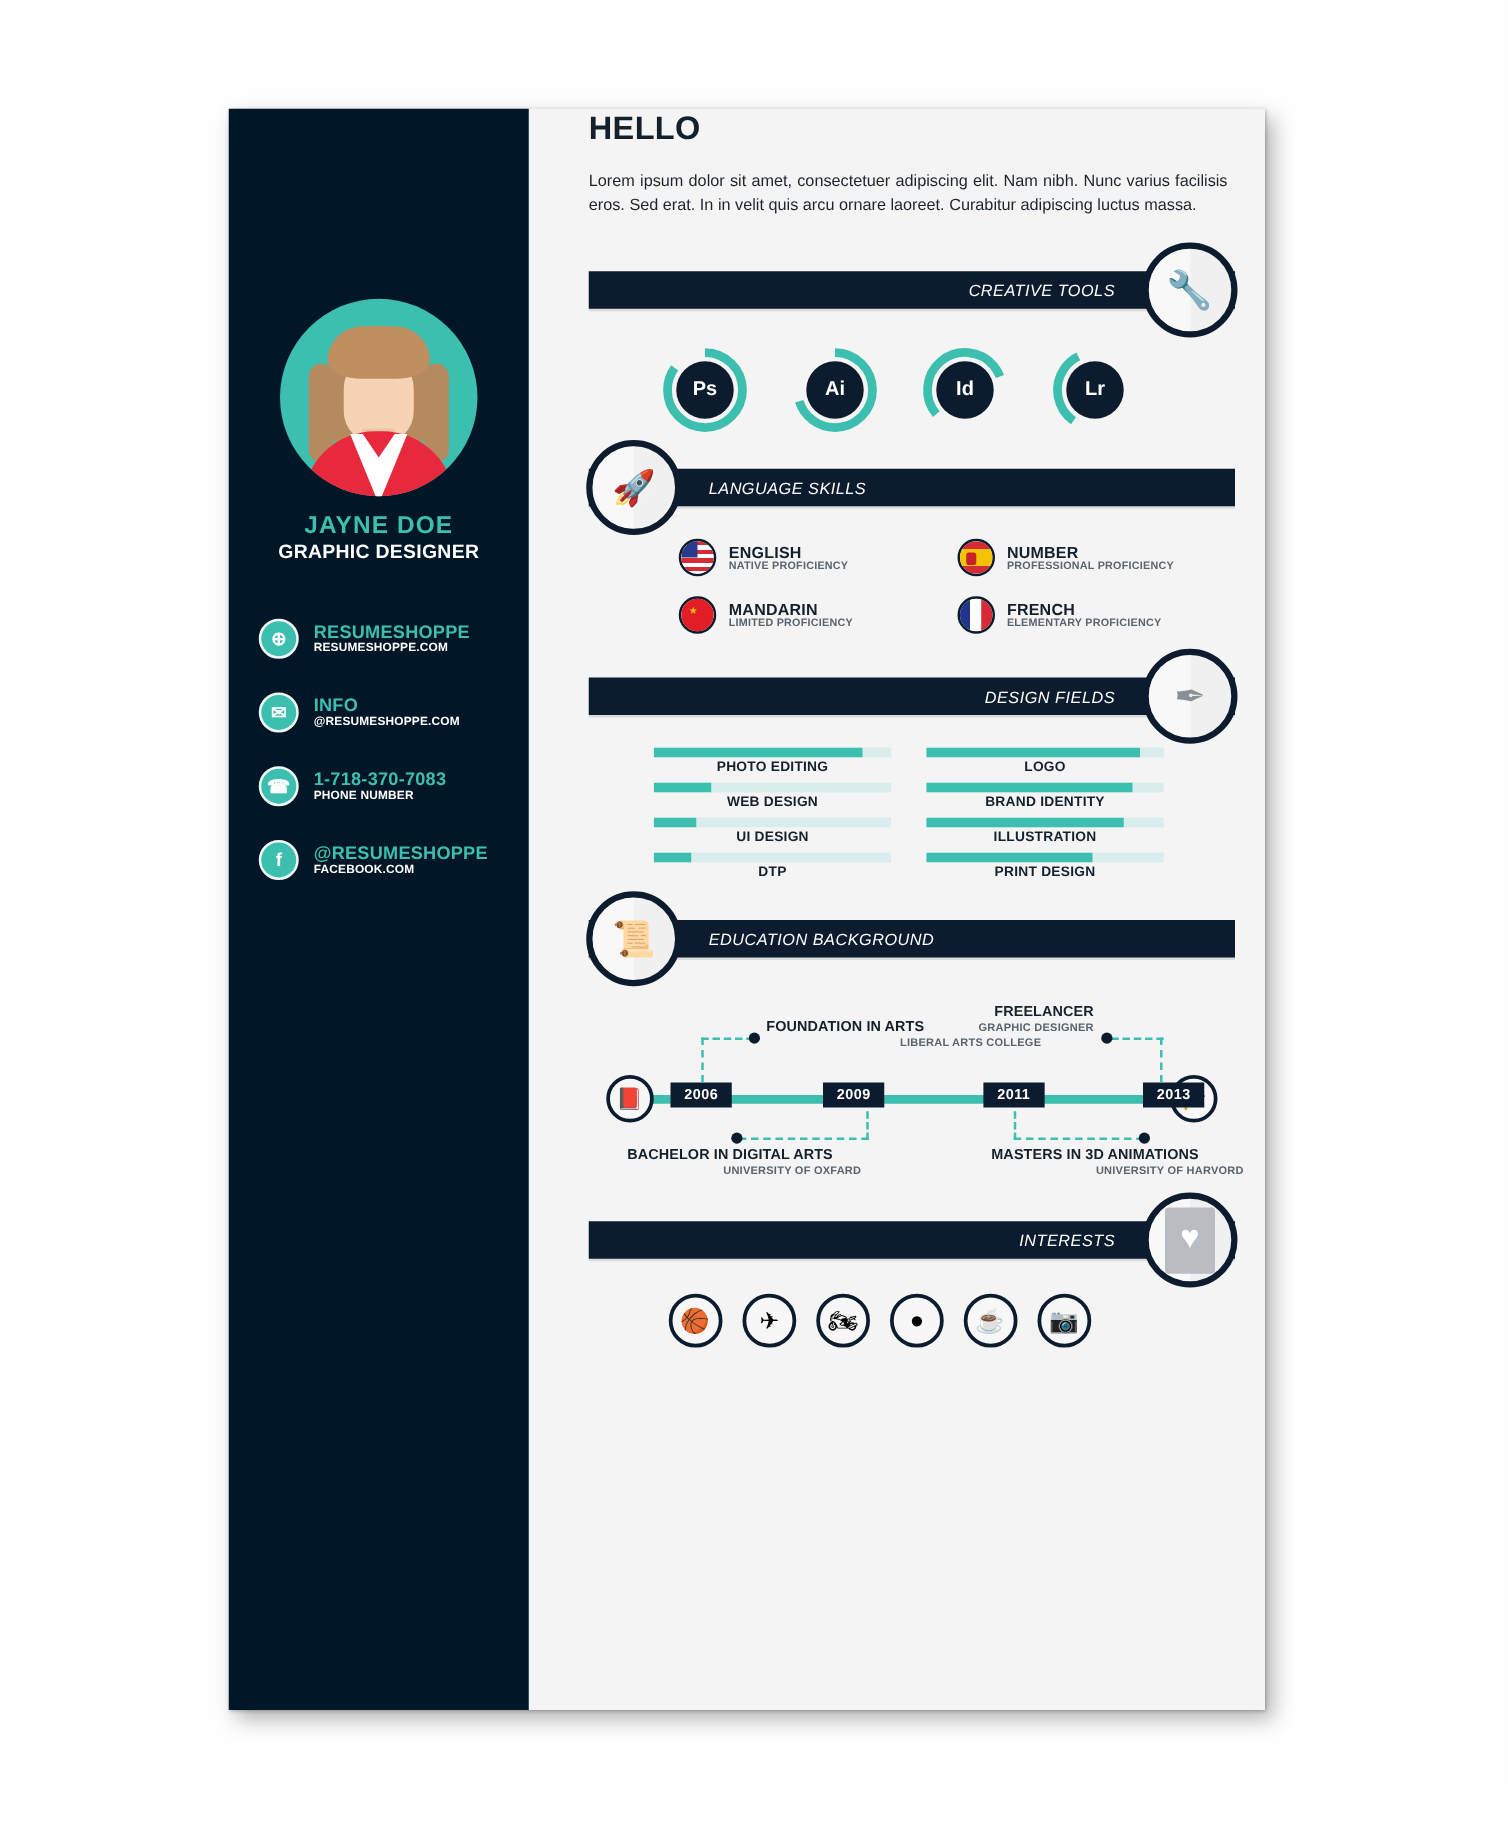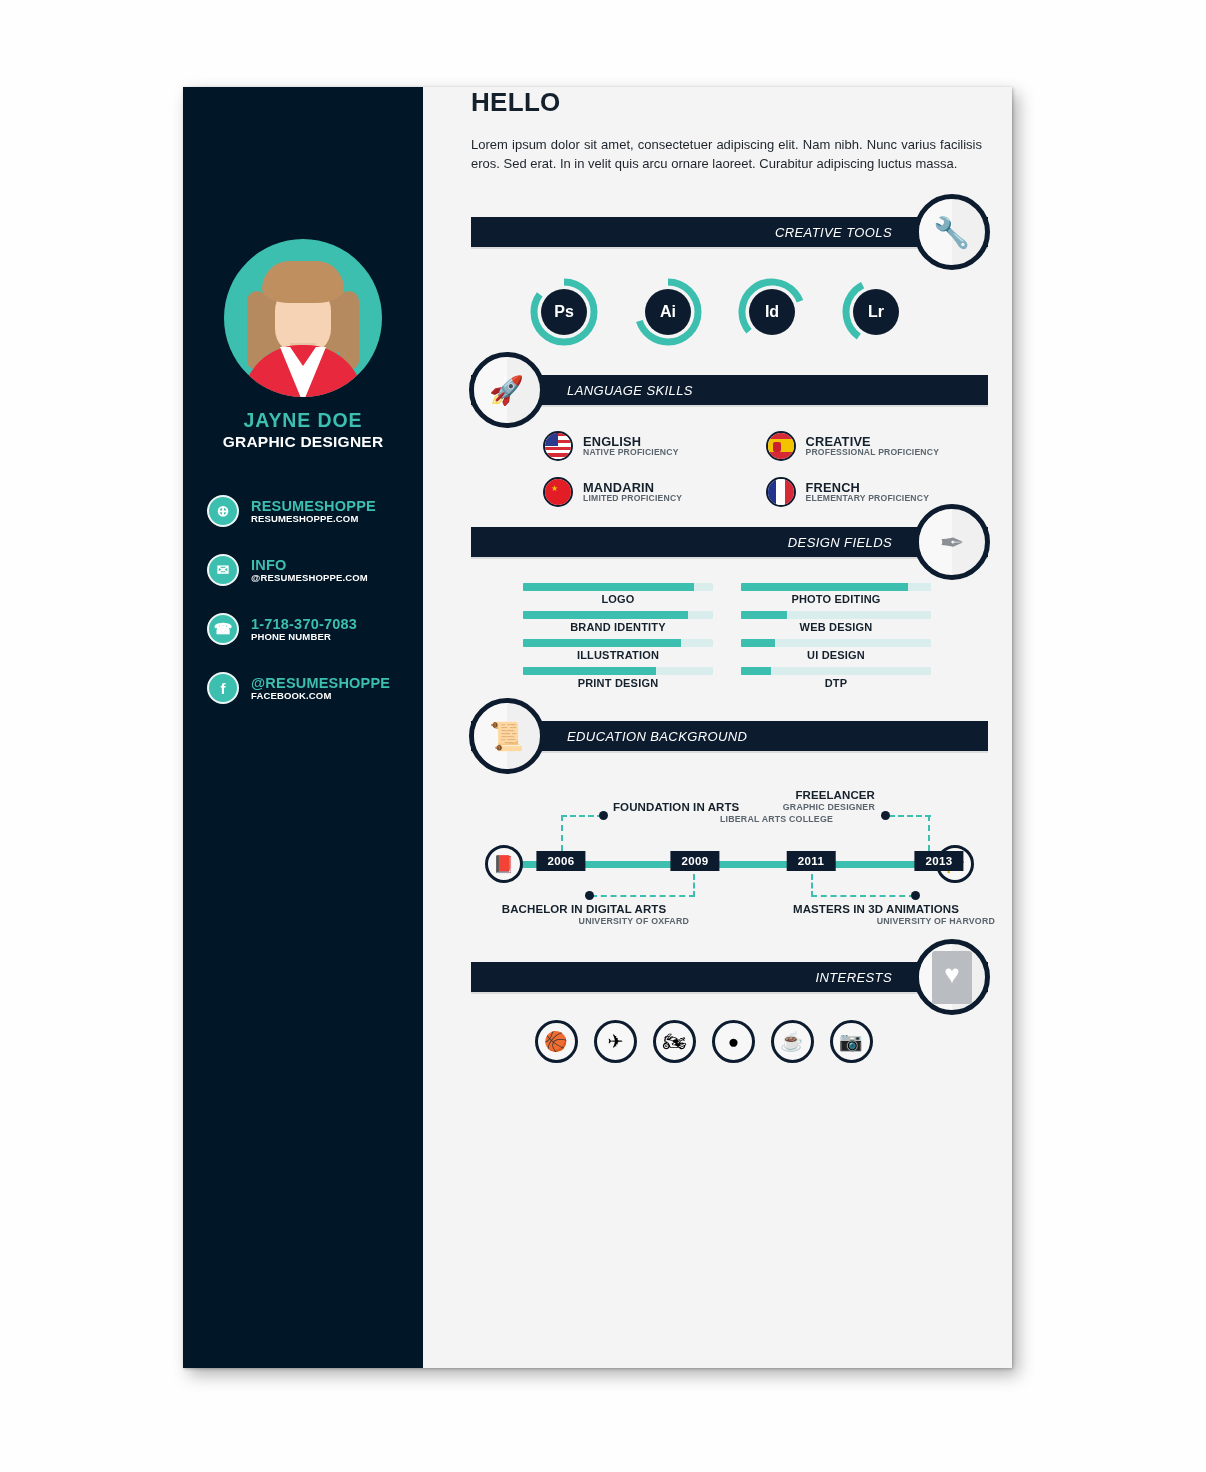--- a/index.html
+++ b/index.html
@@ -288,21 +288,21 @@
             <div class="lg-name">ENGLISH</div>
             <div class="lg-lvl">NATIVE PROFICIENCY</div>
           </div>
         </div>
         <div class="lang">
           <div class="flag">
             <span class="f-es"></span>
               <span class="f-es-crest"></span>
           </div>
           <div class="lg-txt">
-            <div class="lg-name">CREATIVE</div>
+            <div class="lg-name">NUMBER</div>
             <div class="lg-lvl">PROFESSIONAL PROFICIENCY</div>
           </div>
         </div>
         <div class="lang">
           <div class="flag">
             <span class="f-cn"></span>
               <span class="f-cn-star">★</span>
           </div>
           <div class="lg-txt">
             <div class="lg-name">MANDARIN</div>
@@ -317,34 +317,60 @@
                 <i style="background:#d42b37"></i>
               </span>
           </div>
           <div class="lg-txt">
             <div class="lg-name">FRENCH</div>
             <div class="lg-lvl">ELEMENTARY PROFICIENCY</div>
           </div>
         </div>
       </div>
 
-      <div class="sec" style="margin-top:4px;">
+      <div class="sec" style="margin-top:19px;">
         <div class="bar right">
           <span class="bar-title">DESIGN FIELDS</span>
         </div>
         <div class="badge right">
           <span class="sheen"></span>
           <span style="position:relative;z-index:2;font-size:30px;color:#8b9097;">✒</span>
         </div>
       </div>
 
       <div class="fields">
         <div class="fcol">
           <div class="field">
             <div class="track">
+                <div class="fill" id="g0" style="width: 88%;"></div>
+              </div>
+            <div class="flabel">PHOTO EDITING</div>
+          </div>
+          <div class="field">
+            <div class="track">
+                <div class="fill" id="g1" style="width: 24%;"></div>
+              </div>
+            <div class="flabel">WEB DESIGN</div>
+          </div>
+          <div class="field">
+            <div class="track">
+                <div class="fill" id="g2" style="width: 18%;"></div>
+              </div>
+            <div class="flabel">UI DESIGN</div>
+          </div>
+          <div class="field">
+            <div class="track">
+                <div class="fill" id="g3" style="width: 16%;"></div>
+              </div>
+            <div class="flabel">DTP</div>
+          </div>
+        </div>
+        <div class="fcol">
+          <div class="field">
+            <div class="track">
                 <div class="fill" id="f0" style="width: 90%;"></div>
               </div>
             <div class="flabel">LOGO</div>
           </div>
           <div class="field">
             <div class="track">
                 <div class="fill" id="f1" style="width: 87%;"></div>
               </div>
             <div class="flabel">BRAND IDENTITY</div>
           </div>
@@ -352,67 +378,41 @@
             <div class="track">
                 <div class="fill" id="f2" style="width: 83%;"></div>
               </div>
             <div class="flabel">ILLUSTRATION</div>
           </div>
           <div class="field">
             <div class="track">
                 <div class="fill" id="f3" style="width: 70%;"></div>
               </div>
             <div class="flabel">PRINT DESIGN</div>
-          </div>
-        </div>
-        <div class="fcol">
-          <div class="field">
-            <div class="track">
-                <div class="fill" id="g0" style="width: 88%;"></div>
-              </div>
-            <div class="flabel">PHOTO EDITING</div>
-          </div>
-          <div class="field">
-            <div class="track">
-                <div class="fill" id="g1" style="width: 24%;"></div>
-              </div>
-            <div class="flabel">WEB DESIGN</div>
-          </div>
-          <div class="field">
-            <div class="track">
-                <div class="fill" id="g2" style="width: 18%;"></div>
-              </div>
-            <div class="flabel">UI DESIGN</div>
-          </div>
-          <div class="field">
-            <div class="track">
-                <div class="fill" id="g3" style="width: 16%;"></div>
-              </div>
-            <div class="flabel">DTP</div>
           </div>
         </div>
       </div>
 
       <div class="sec" style="margin-top:26px;">
         <div class="bar left">
           <span class="bar-title">EDUCATION BACKGROUND</span>
         </div>
         <div class="badge left">
           <span class="sheen"></span>
           <span style="position:relative;z-index:2;font-size:28px;">📜</span>
         </div>
       </div>
 
       <div class="edu">
         <div class="tl-line"></div>
         <div class="tl-end a">📕</div>
         <div class="tl-end b">🎓</div>
 
         <div class="yr" style="left:90px;">2006</div>
-        <div class="yr" style="left:224px;">2009</div>
+        <div class="yr" style="left:212px;">2009</div>
         <div class="yr" style="left:340px;">2011</div>
         <div class="yr" style="left:468px;">2013</div>
 
         <div class="dash-v" style="left:90px; top:46px; height:36px;"></div>
         <div class="dash-h" style="left:90px; top:46px; width:42px;"></div>
         <div class="dot" style="left:128px; top:42px;"></div>
         <div class="ev" style="left:142px; top:32px;">
           <div class="ev-t">FOUNDATION IN ARTS</div>
           <div class="ev-s">LIBERAL ARTS COLLEGE</div>
         </div>

